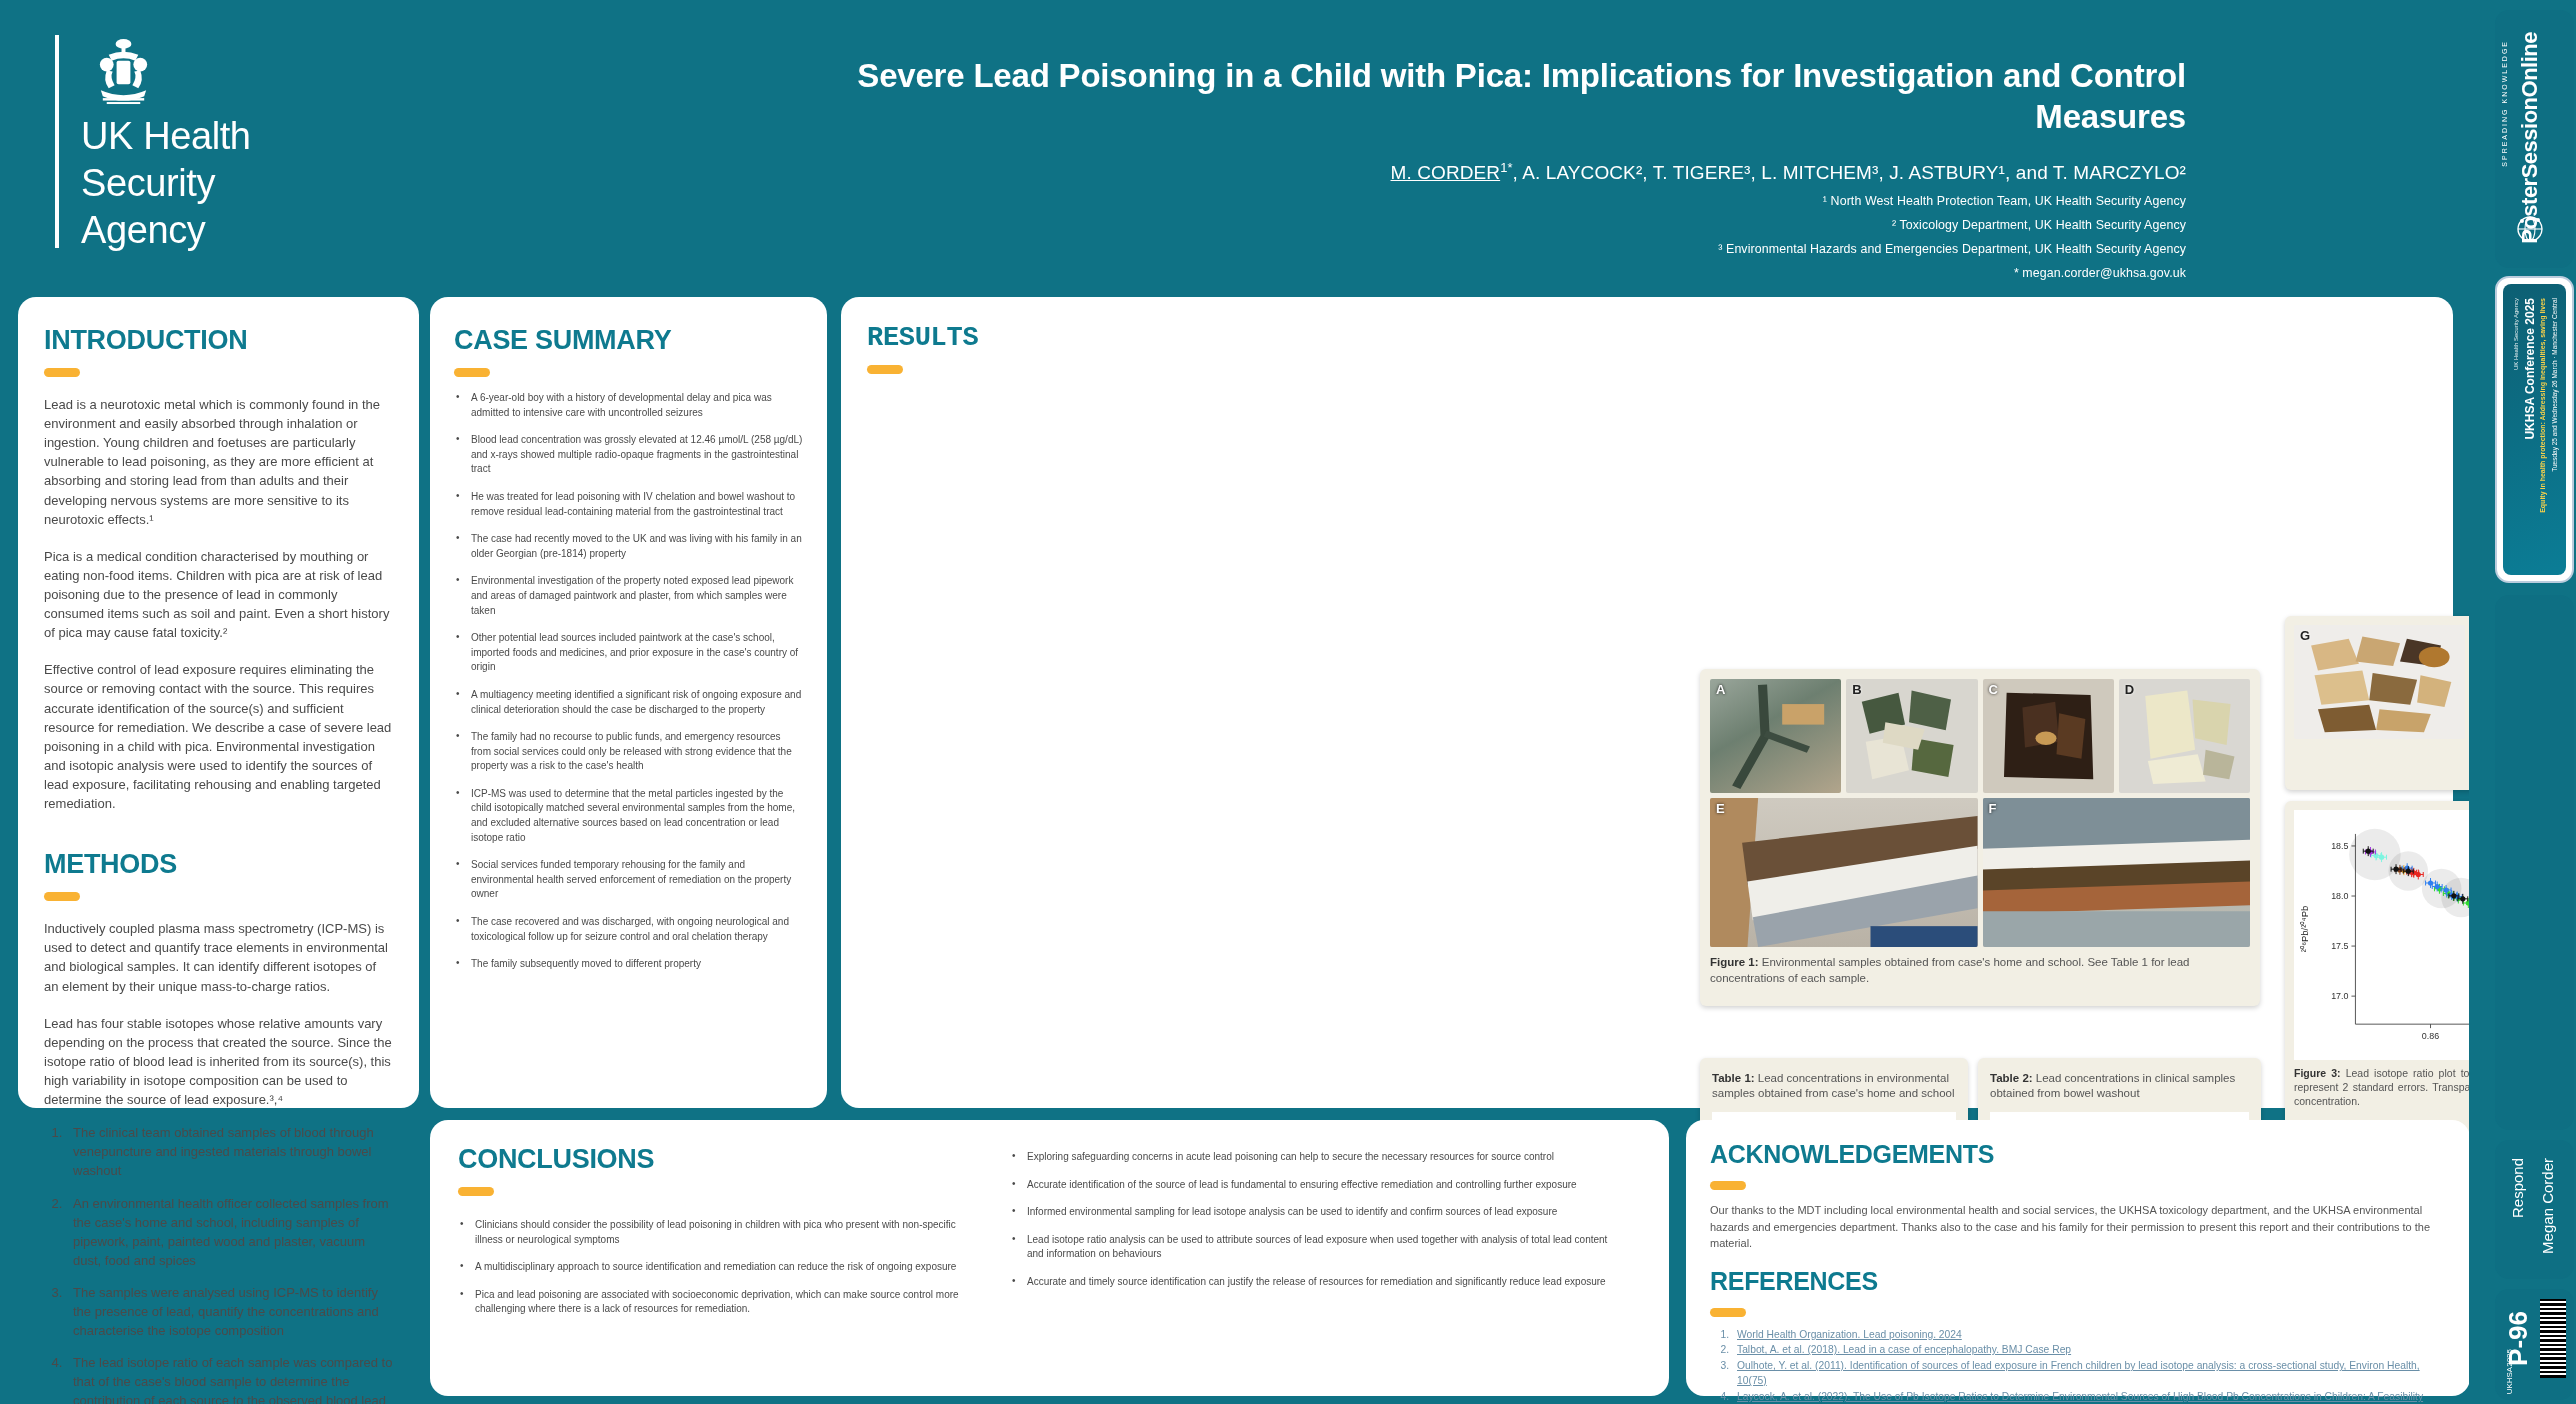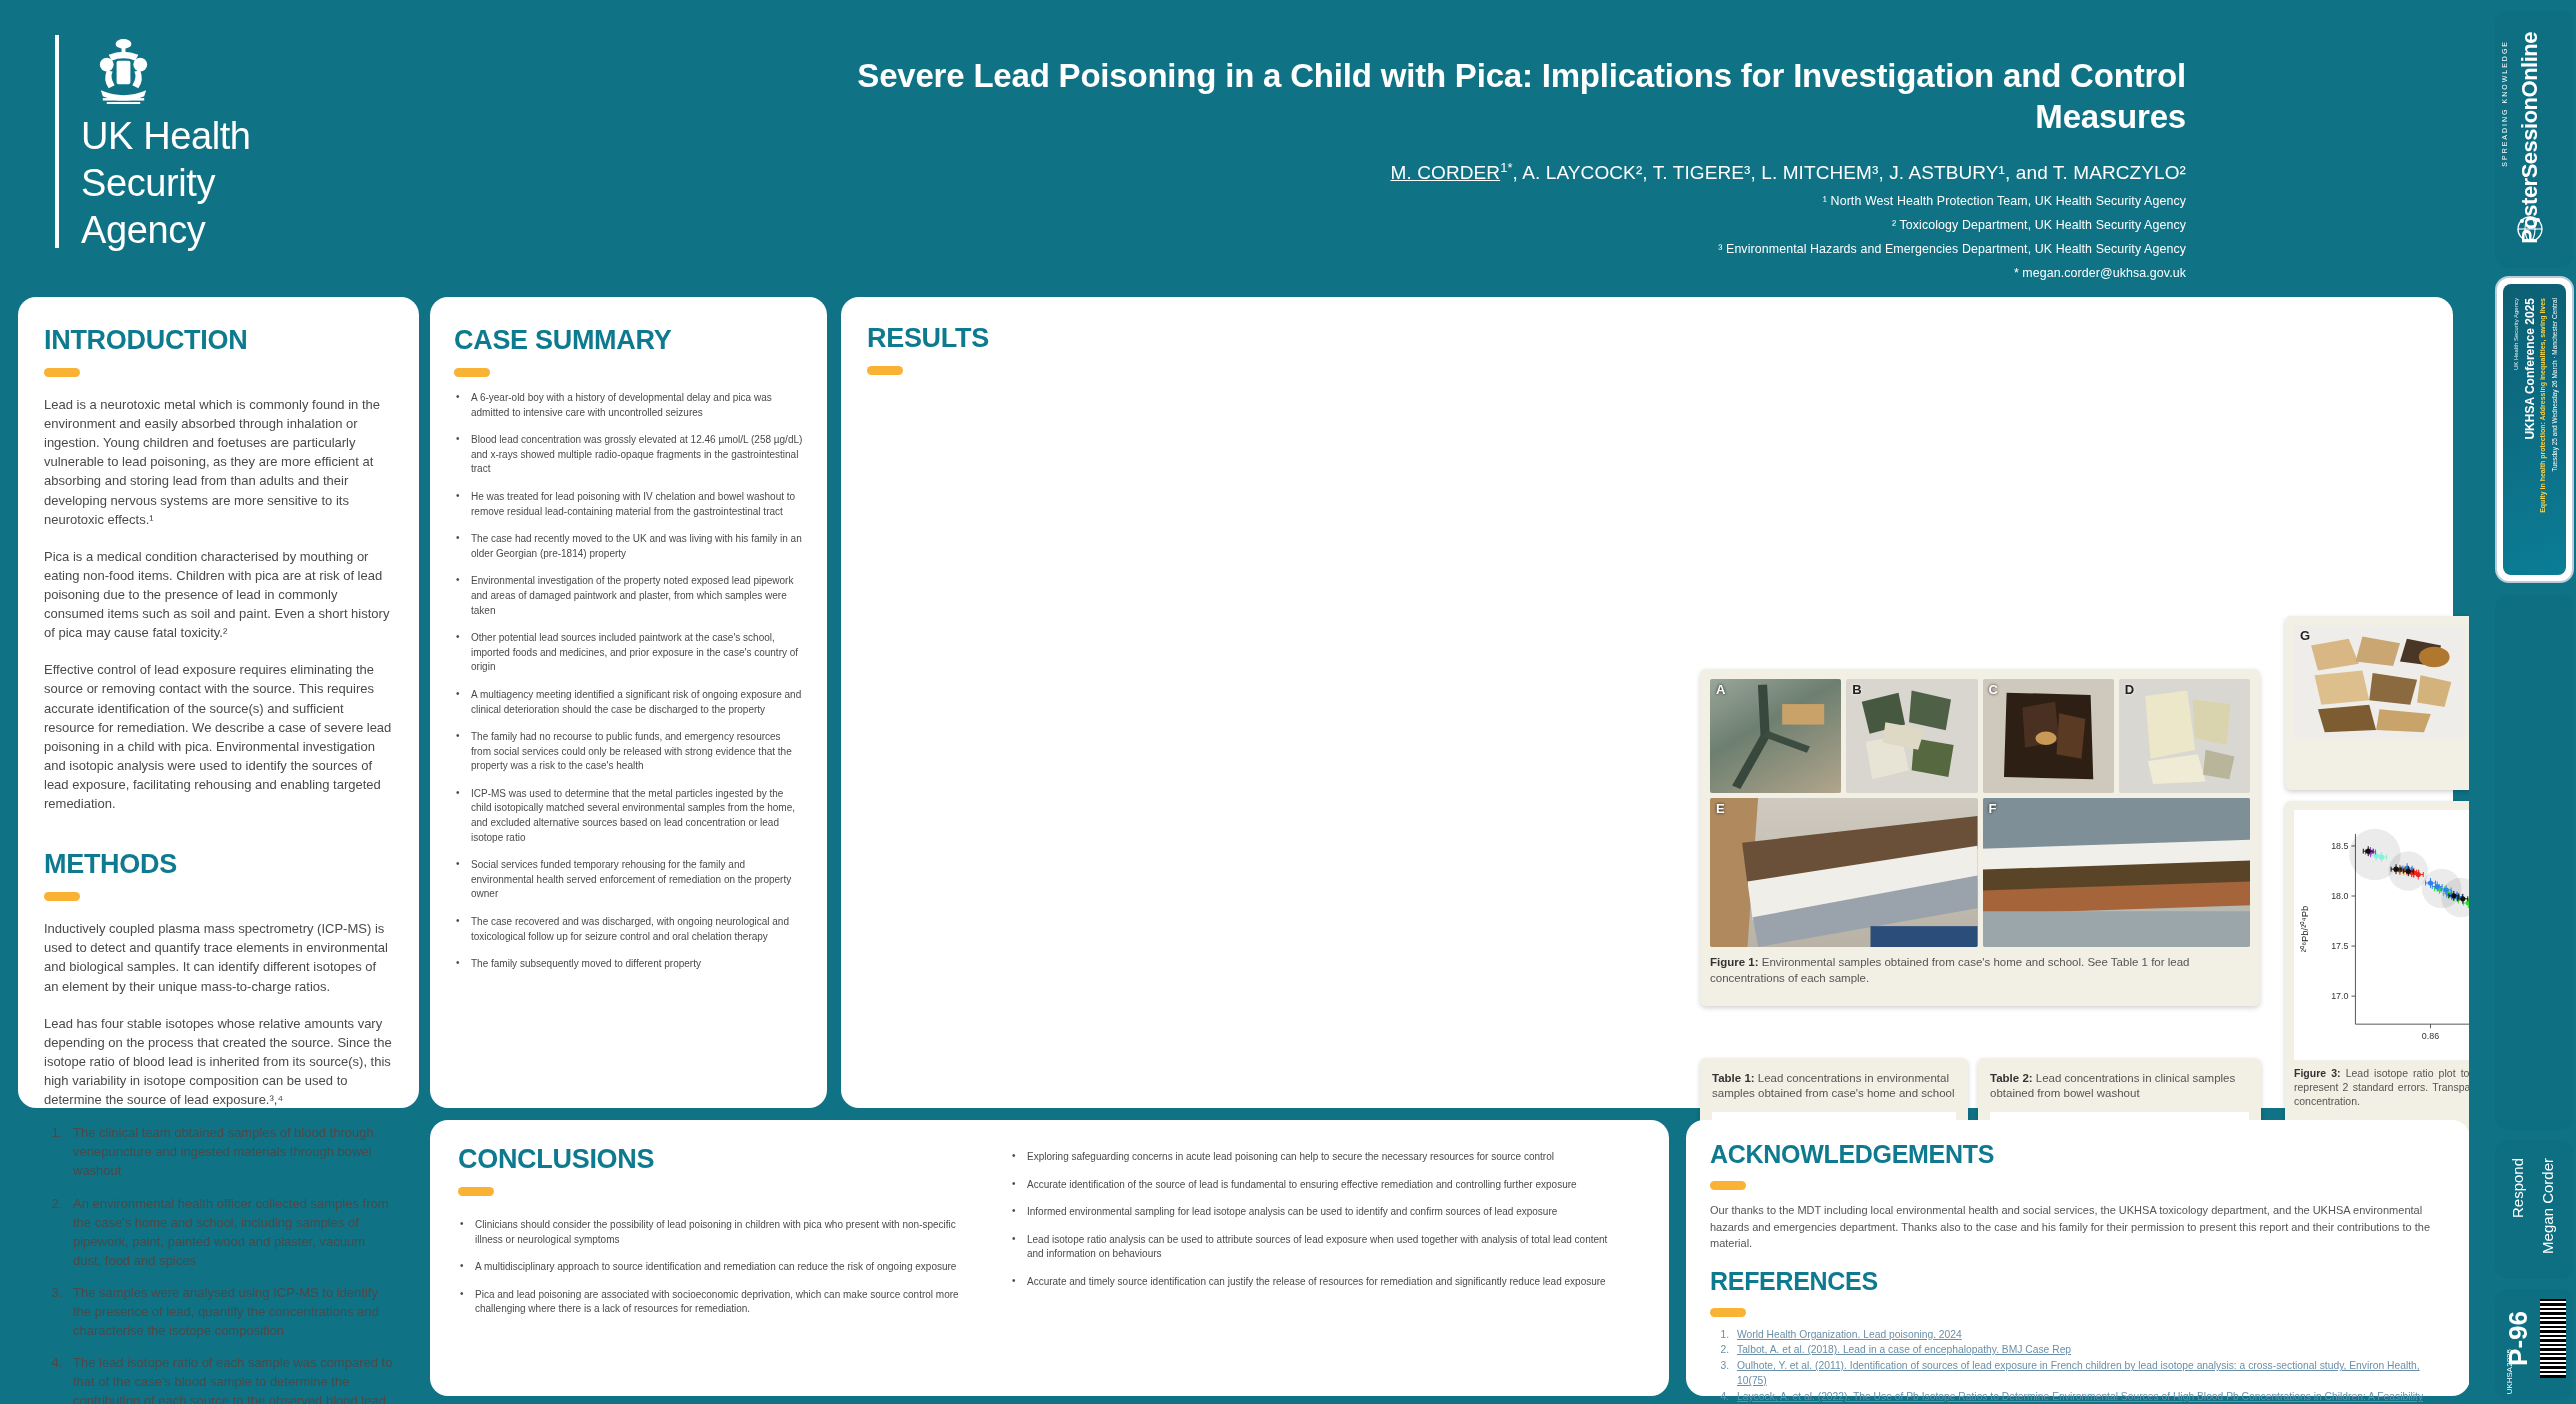--- a/index.html
+++ b/index.html
@@ -47,21 +47,21 @@
   #intro-card .sec-title { font-size: 27px; }
   .methods-head { margin-top: 36px; }
 
   
   #case-card { left: 430px; top: 297px; width: 397px; height: 811px; }
   #case-card .inner { padding: 28px 24px 0 24px; }
   #case-card .sec-title { font-size: 27px; }
 
   
   #results-card { left: 841px; top: 297px; width: 1612px; height: 811px; }
-  #results-card .inner { padding: 26px 26px 0 26px; position: relative; height: 100%; }
+  #results-card .inner { padding: 26px 26px 0 26px; position: relative; height: 100%; font-family: Liberation Mono, monospace; }
   #results-card .sec-title { font-size: 27px; }
 
   .fig-box { position: absolute; background: #f2efe4; border-radius: 6px;
              box-shadow: 0 2px 5px rgba(0,0,0,0.18); }
   #fig1 { left: 859px; top: 372px; width: 560px; height: 337px; padding: 10px; }
   .fig1-grid { display: grid; grid-template-columns: 1fr 1fr 1fr 1fr; grid-gap: 5px; }
   .fig1-row2 { display: grid; grid-template-columns: 1fr 1fr; grid-gap: 5px; margin-top: 5px; }
   .ph { position: relative; overflow: hidden; border-radius: 2px; }
   .ph .lbl { position: absolute; left: 6px; top: 3px; color: #fff; font-size: 13px;
              font-weight: bold; text-shadow: 0 0 3px rgba(0,0,0,.9); z-index: 4; }

